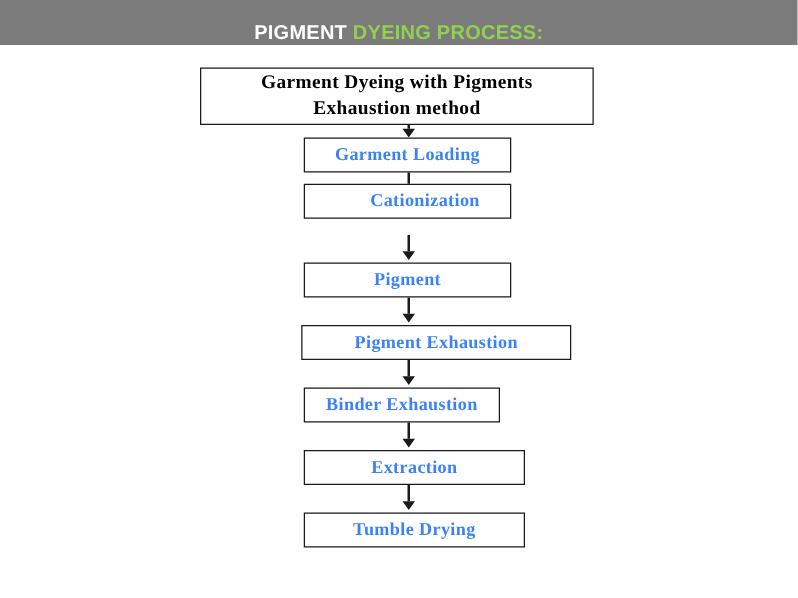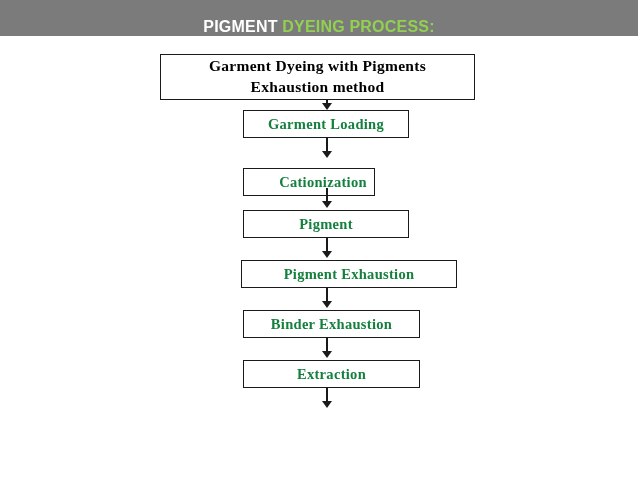--- a/index.html
+++ b/index.html
@@ -78,21 +78,21 @@
     border: 1px solid #1a1a1a;
     background: #ffffff;
     display: flex;
     align-items: center;
     justify-content: center;
     box-sizing: border-box;
   }
   .step-label {
     font-size: 14.5px;
     font-weight: bold;
-    color: #15803d;
+    color: #3b82f6;
     letter-spacing: 0.3px;
     white-space: nowrap;
   }
   .arrow {
     position: absolute;
     width: 11px;
     display: flex;
     flex-direction: column;
     align-items: center;
   }
@@ -133,21 +133,21 @@
 
     <div class="step" style="left:243px; top:64px; width:166px;">
       <span class="step-label">Garment Loading</span>
     </div>
 
     <div class="arrow" style="left:321px; top:92px;">
       <div class="arrow-shaft" style="height:13px;"></div>
       <div class="arrow-head"></div>
     </div>
 
-    <div class="step" style="left:243px; top:122px; width:132px;padding-left:28px;">
+    <div class="step" style="left:243px; top:101px; width:166px;padding-left:28px;">
       <span class="step-label">Cationization</span>
     </div>
 
     <div class="arrow" style="left:321px; top:142px;">
       <div class="arrow-shaft" style="height:13px;"></div>
       <div class="arrow-head"></div>
     </div>
 
     <div class="step" style="left:243px; top:164px; width:166px;">
       <span class="step-label">Pigment</span>
@@ -160,34 +160,37 @@
 
     <div class="step" style="left:241px; top:214px; width:216px;">
       <span class="step-label">Pigment Exhaustion</span>
     </div>
 
     <div class="arrow" style="left:321px; top:242px;">
       <div class="arrow-shaft" style="height:13px;"></div>
       <div class="arrow-head"></div>
     </div>
 
-    <div class="step" style="left:243px; top:264px; width:177px;">
+    <div class="step" style="left:243px; top:264px; width:157px;">
       <span class="step-label">Binder Exhaustion</span>
     </div>
 
     <div class="arrow" style="left:321px; top:292px;">
       <div class="arrow-shaft" style="height:13px;"></div>
       <div class="arrow-head"></div>
     </div>
 
     <div class="step" style="left:243px; top:314px; width:177px;">
       <span class="step-label">Extraction</span>
     </div>
 
     <div class="arrow" style="left:321px; top:342px;">
       <div class="arrow-shaft" style="height:13px;"></div>
       <div class="arrow-head"></div>
     </div>
 
+    <div class="step" style="left:243px; top:364px; width:177px;">
+      <span class="step-label">Tumble Drying</span>
+    </div>
 
   </div>
 
 </div>
 
 </body></html>

